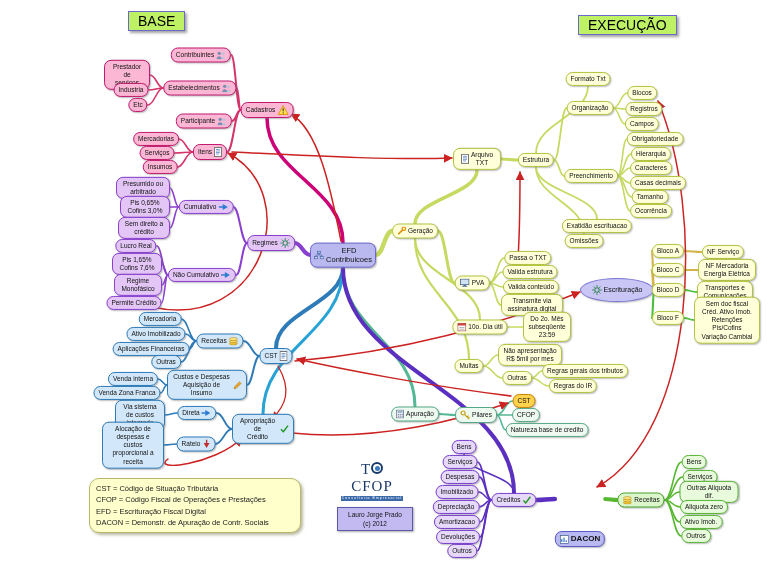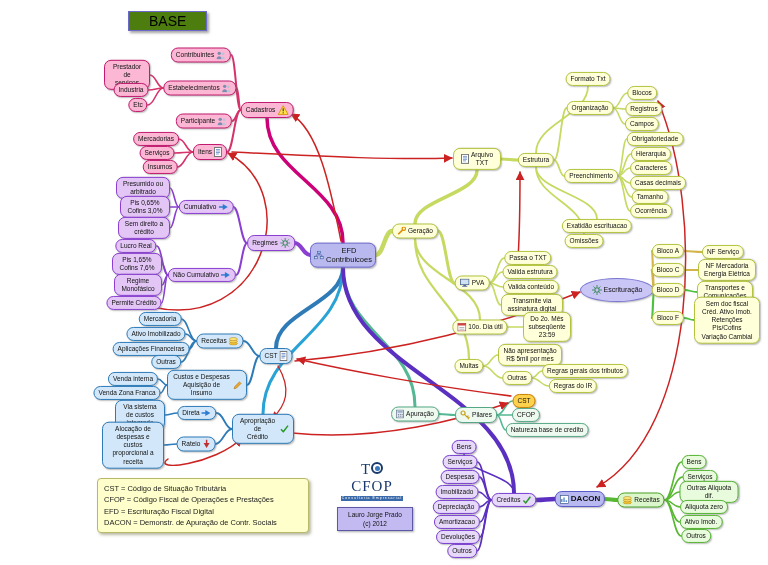--- a/index.html
+++ b/index.html
@@ -10,30 +10,30 @@
   .node{position:absolute;transform:translate(-50%,-50%);display:flex;align-items:center;justify-content:center;gap:2px;
         font-size:6.5px;line-height:1.25;padding:2px 4px;border:1px solid #888;border-radius:7px;text-align:center;
         white-space:pre-line;box-sizing:border-box;box-shadow:1px 1px 1.5px rgba(110,110,110,.45);color:#101010;}
   .s-pink   {background:#fbb7d4;border-color:#c21a6e;}
   .s-purple {background:#e3c6f6;border-color:#8a3fd0;}
   .s-blue   {background:#d2e8fa;border-color:#2e7bb8;}
   .s-yellow {background:#ffffda;border-color:#b2c43e;}
   .s-teal   {background:#eef9f0;border-color:#54a886;}
   .s-orange {background:#ffd24d;border-color:#c87f00;}
   .s-vpurple{background:#e7d9f9;border-color:#7a3fd0;}
-  .s-dacon  {background:#b9b9f2;border-color:#5a5ac8;font-weight:bold;font-size:8px;}
+  .s-dacon  {background:#b9b9f2;border-color:#5a5ac8;font-weight:bold;font-size:8px;margin-top:40px;}
   .s-green  {background:#dcf6cb;border-color:#4aa32a;}
   .s-greenk {background:#e8fbdc;border-color:#56b535;}
   .s-center {background:#b9b9f0;border-color:#6a66cc;font-size:7.5px;}
   .s-ellipse{background:#c9c5f5;border-color:#7a76d4;border-radius:50%;font-size:7px;width:74px;height:24px;}
   .nicon{display:inline-flex;align-items:center;flex:0 0 auto;}
-  .hdr{position:absolute;background:#4d7c0f;border:1px solid #6b68c9;color:#000;font-size:14px;padding:1px 20px;
+  .hdr{position:absolute;background:#bef264;border:1px solid #6b68c9;color:#000;font-size:14px;padding:1px 9px;
        box-shadow:1.5px 1.5px 2.5px rgba(90,90,90,.55);}
-  .legend{position:absolute;left:97px;top:478px;width:198px;background:#ffffcc;border:1px solid #b8b86a;
-          border-radius:4px;font-size:7.5px;line-height:1.5;padding:4px 6px;color:#222;
+  .legend{position:absolute;left:89px;top:478px;width:198px;background:#ffffcc;border:1px solid #b8b86a;
+          border-radius:10px;font-size:7.5px;line-height:1.5;padding:4px 6px;color:#222;
           box-shadow:2px 2px 3px rgba(120,120,80,.5);}
   .t-logo{position:absolute;left:341px;top:461px;width:62px;text-align:center;color:#1a3a6b;
           font-family:"Liberation Serif",serif;font-size:15px;letter-spacing:1px;}
   .t-o{display:inline-block;width:8px;height:8px;border:2px solid #1a3a6b;border-radius:50%;position:relative;top:0px;}
   .t-o::after{content:"";position:absolute;left:1.5px;top:1.5px;width:5px;height:5px;background:#3a78c0;border-radius:50%;}
   .t-bar{margin-top:1px;background:#3a6aaa;color:#fff;font-family:"Liberation Sans",sans-serif;
          font-size:3.5px;line-height:5px;height:5px;overflow:hidden;}
   .credit{position:absolute;left:337px;top:507px;width:72px;background:#c4baf2;border:1px solid #5b58a8;
           font-size:6.5px;line-height:1.4;text-align:center;padding:2px 1px;color:#111;
           box-shadow:1px 1px 2px rgba(90,90,90,.5);}
@@ -151,20 +151,21 @@
       <path d="M292,433 C380,442 465,418 508,403" fill="none" stroke="#cc2222" stroke-width="1.5" stroke-linecap="round" marker-end="url(#arr)"></path>
       <path d="M597,487 C698,430 704,210 658,101" fill="none" stroke="#cc2222" stroke-width="1.5" stroke-linecap="round" marker-end="url(#arr)" marker-start="url(#arrs)"></path>
       <path d="M511,396 C430,386 345,370 297,359" fill="none" stroke="#cc2222" stroke-width="1.5" stroke-linecap="round" marker-end="url(#arr)"></path>
       <path d="M152,307 C262,332 305,195 228,153" fill="none" stroke="#cc2222" stroke-width="1.5" stroke-linecap="round" marker-end="url(#arr)"></path>
       <path d="M341,241 C330,185 318,130 291,114" fill="none" stroke="#cc2222" stroke-width="1.5" stroke-linecap="round" marker-end="url(#arr)"></path>
       <path d="M168,459 C150,472 215,465 242,438" fill="none" stroke="#cc2222" stroke-width="1.5" stroke-linecap="round" marker-end="url(#arr)"></path>
       <path d="M278,366 C292,390 286,405 272,419" fill="none" stroke="#cc2222" stroke-width="1.3" stroke-linecap="round" marker-end="url(#arr)"></path>
     </svg>
 
   <div class="hdr" style="left:128px;top:11px;">BASE</div>
+  <div class="hdr" style="left:578px;top:15px;">EXECUÇÃO</div>
 
   <div id="nodes">
       <div class="node s-pink" style="left: 201px; top: 55px;"><span class="lbl">Contribuintes</span><span class="nicon"><svg width="10" height="9" viewBox="0 0 12 10">
             <circle cx="4" cy="3" r="2" fill="#7b8db0"></circle>
             <path d="M1 10c0-2.4 1.4-3.6 3-3.6s3 1.2 3 3.6" fill="#7b8db0"></path>
             <circle cx="8.6" cy="3.6" r="1.7" fill="#b8c4da"></circle>
             <path d="M6.4 10c0-2 1-3 2.2-3s2.2 1 2.2 3" fill="#b8c4da"></path>
           </svg></span></div>
       <div class="node s-pink" style="left: 127px; top: 75px; width: 46px;"><span class="lbl">Prestador de
 serviços</span></div>

